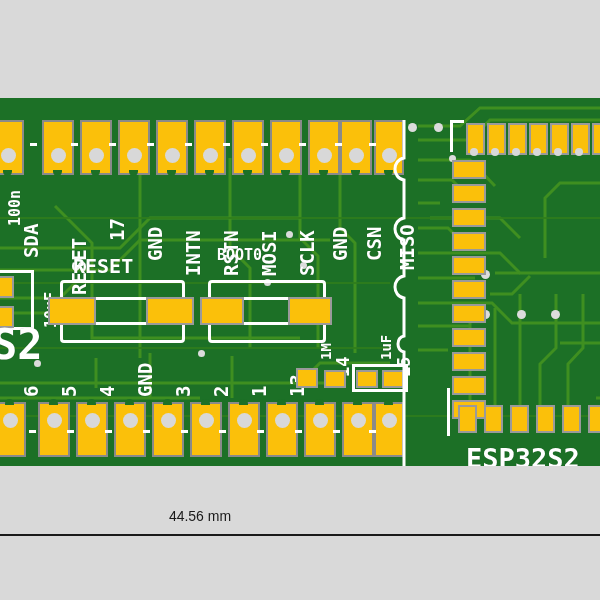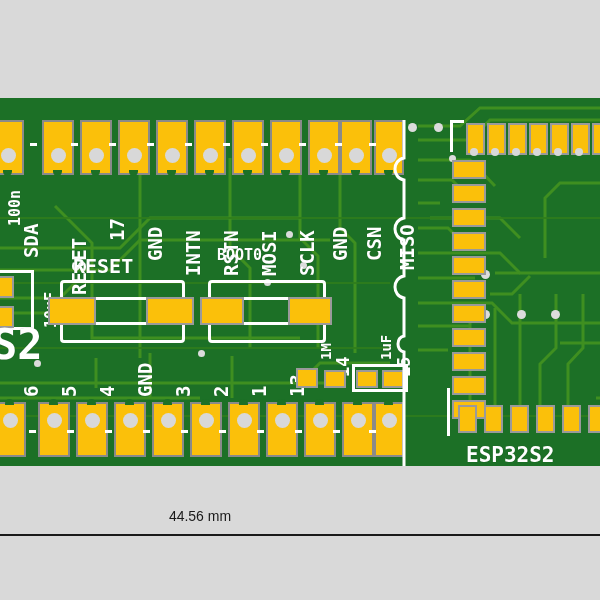--- a/index.html
+++ b/index.html
@@ -365,21 +365,21 @@
         <div class="pad smd" style="left:484px;top:307px;width:19px;height:28px;"></div>
         <div class="pad smd" style="left:510px;top:307px;width:19px;height:28px;"></div>
         <div class="pad smd" style="left:536px;top:307px;width:19px;height:28px;"></div>
         <div class="pad smd" style="left:562px;top:307px;width:19px;height:28px;"></div>
         <div class="pad smd" style="left:588px;top:307px;width:19px;height:28px;"></div>
 
         <div class="silk-line" style="left:450px;top:22px;width:3px;height:32px;"></div>
         <div class="silk-line" style="left:450px;top:22px;width:14px;height:3px;"></div>
         <div class="silk-line" style="left:447px;top:290px;width:3px;height:48px;"></div>
 
-        <div class="silk" style="left:466px;top:345px;font-size:21px;">ESP32S2</div>
+        <div class="silk" style="left:466px;top:345px;font-size:27px;">ESP32S2</div>
       </div>
 
     </div>
   </div>
 
   <div id="dim-label">
     <span>44.56 mm</span>
   </div>
   <div id="dim-line"></div>
 

